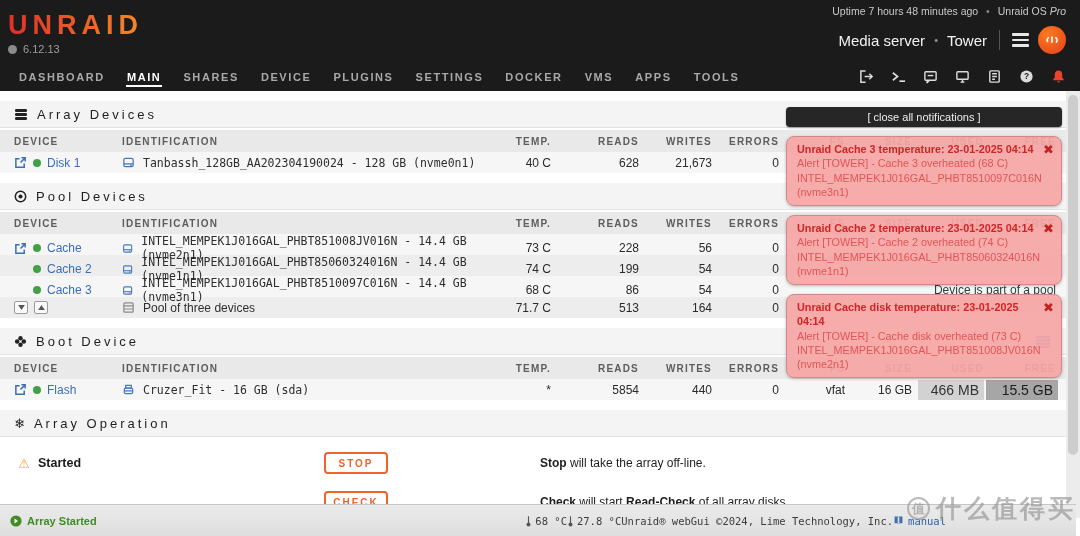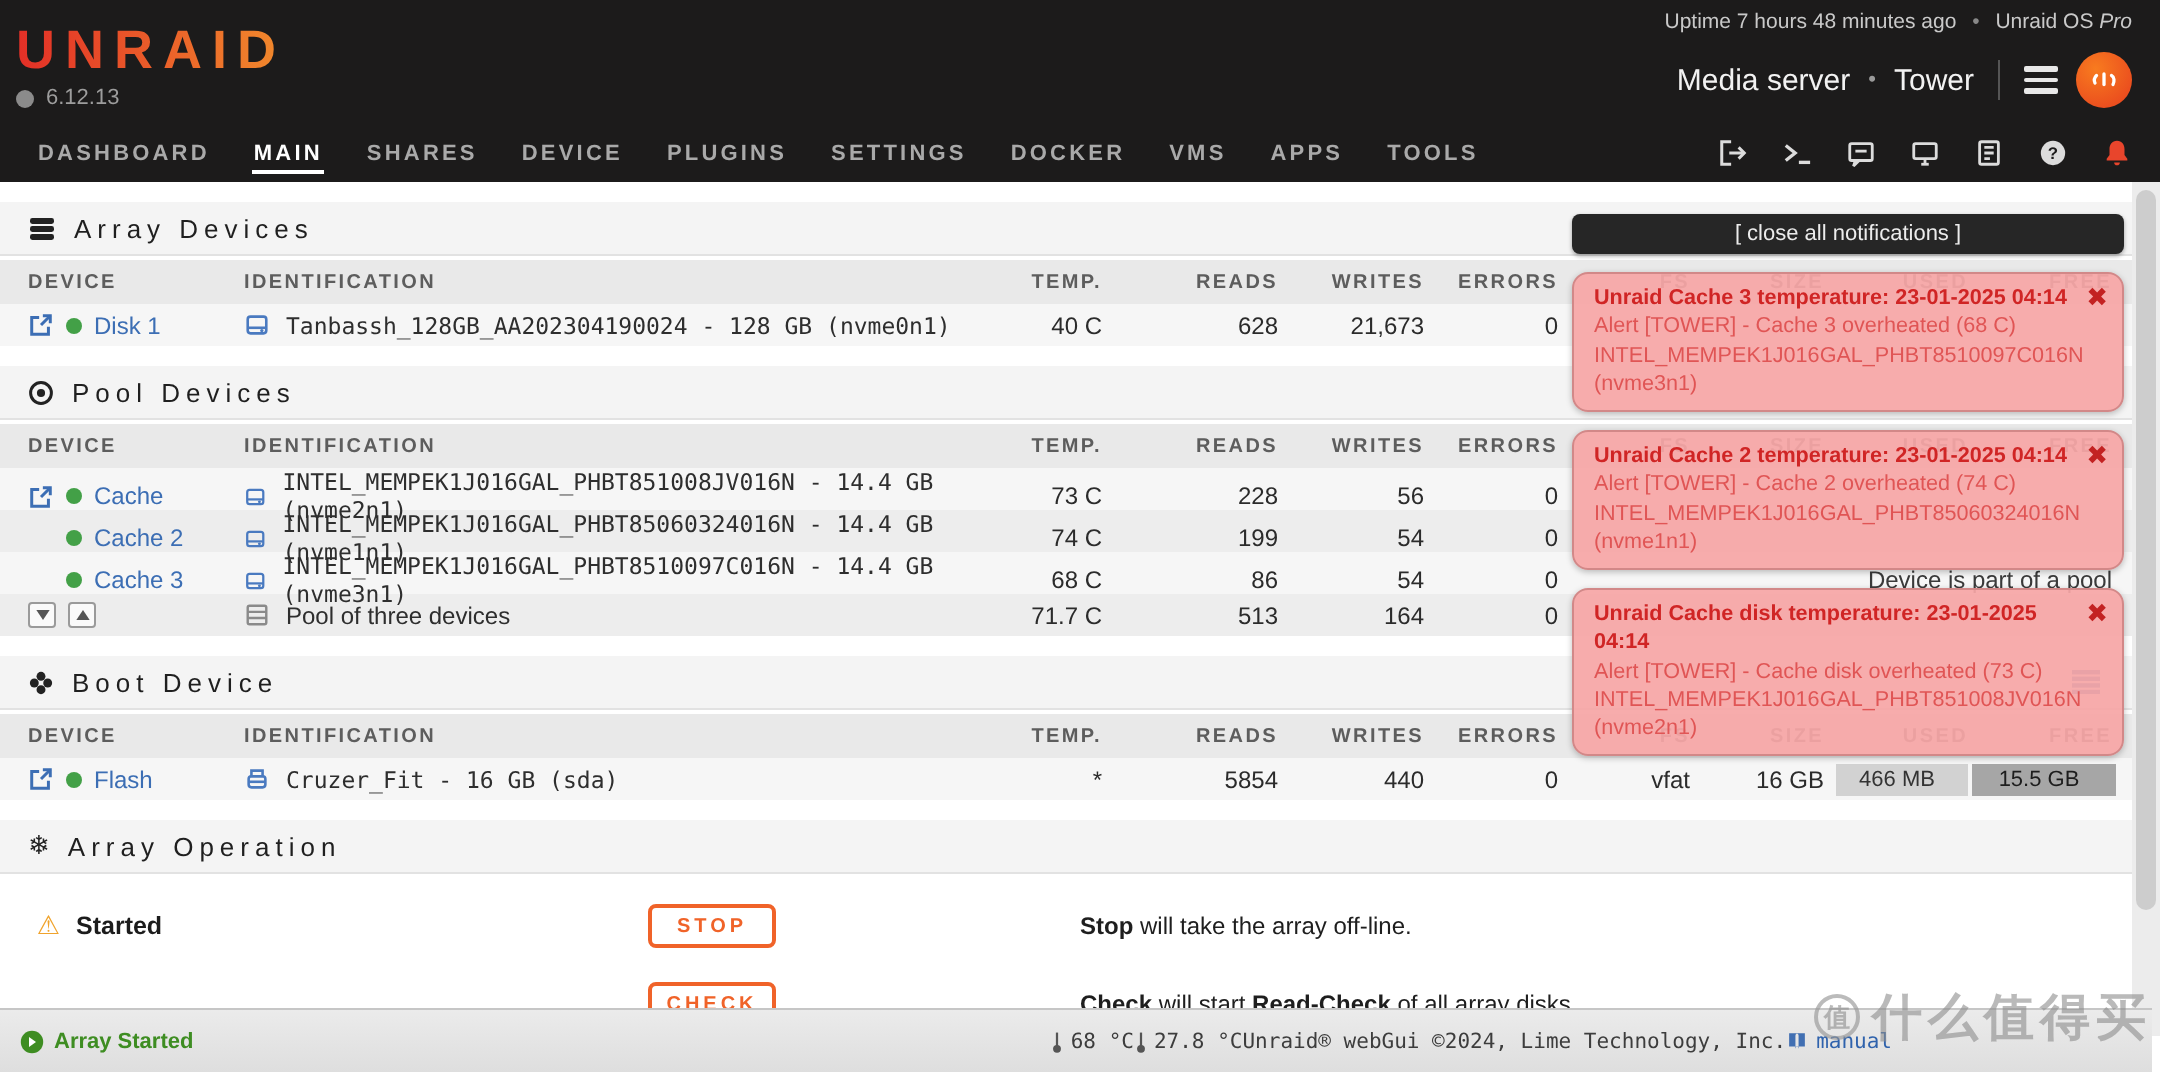--- a/index.html
+++ b/index.html
@@ -57,21 +57,21 @@
   .t-row { height:21px; font-size:12px; color:#2b2b2b; }
   .t-row.odd { background:#f6f6f6; }
   .t-row.even { background:#ededed; }
   .c-dev { padding-left:14px; display:flex; align-items:center; gap:6px; }
   .c-id { display:flex; align-items:center; gap:8px; padding-left:14px;
     font-family:"DejaVu Sans Mono",monospace; font-size:11.5px; color:#2e2e2e; }
   .num { text-align:right; padding-right:2px; }
   .c-free { padding-right:10px; }
   .lnk { color:#3c6eb4; text-decoration:none; cursor:pointer; font-size:12px; }
   .gdot { width:8px; height:8px; border-radius:50%; background:#43a047; display:inline-block; }
-  .meter { display:inline-block; text-align:center; font-size:11px; padding:2px 5px 2px 0; width:66px; }
+  .meter { display:inline-block; text-align:right; font-size:14px; padding:2px 5px 2px 0; width:66px; }
   .meter.used { background:#d2d2d2; color:#333; }
   .meter.free { background:#a6a6a6; color:#1d1d1d; width:72px; }
   .pool-note { grid-column:7 / 11; text-align:right; padding-right:10px; font-size:12px; color:#3a3a3a; }
   .mini-btn { width:14px; height:13px; border:1px solid #9a9a9a; border-radius:2px;
     background:#fafafa; display:inline-flex; align-items:center; justify-content:center; cursor:pointer; }
 
   
   .op-row { display:grid; grid-template-columns:30px 294px 216px 1fr; align-items:center; }
   .op-row.first { margin-top:15px; }
   .op-row.second { margin-top:17px; }

